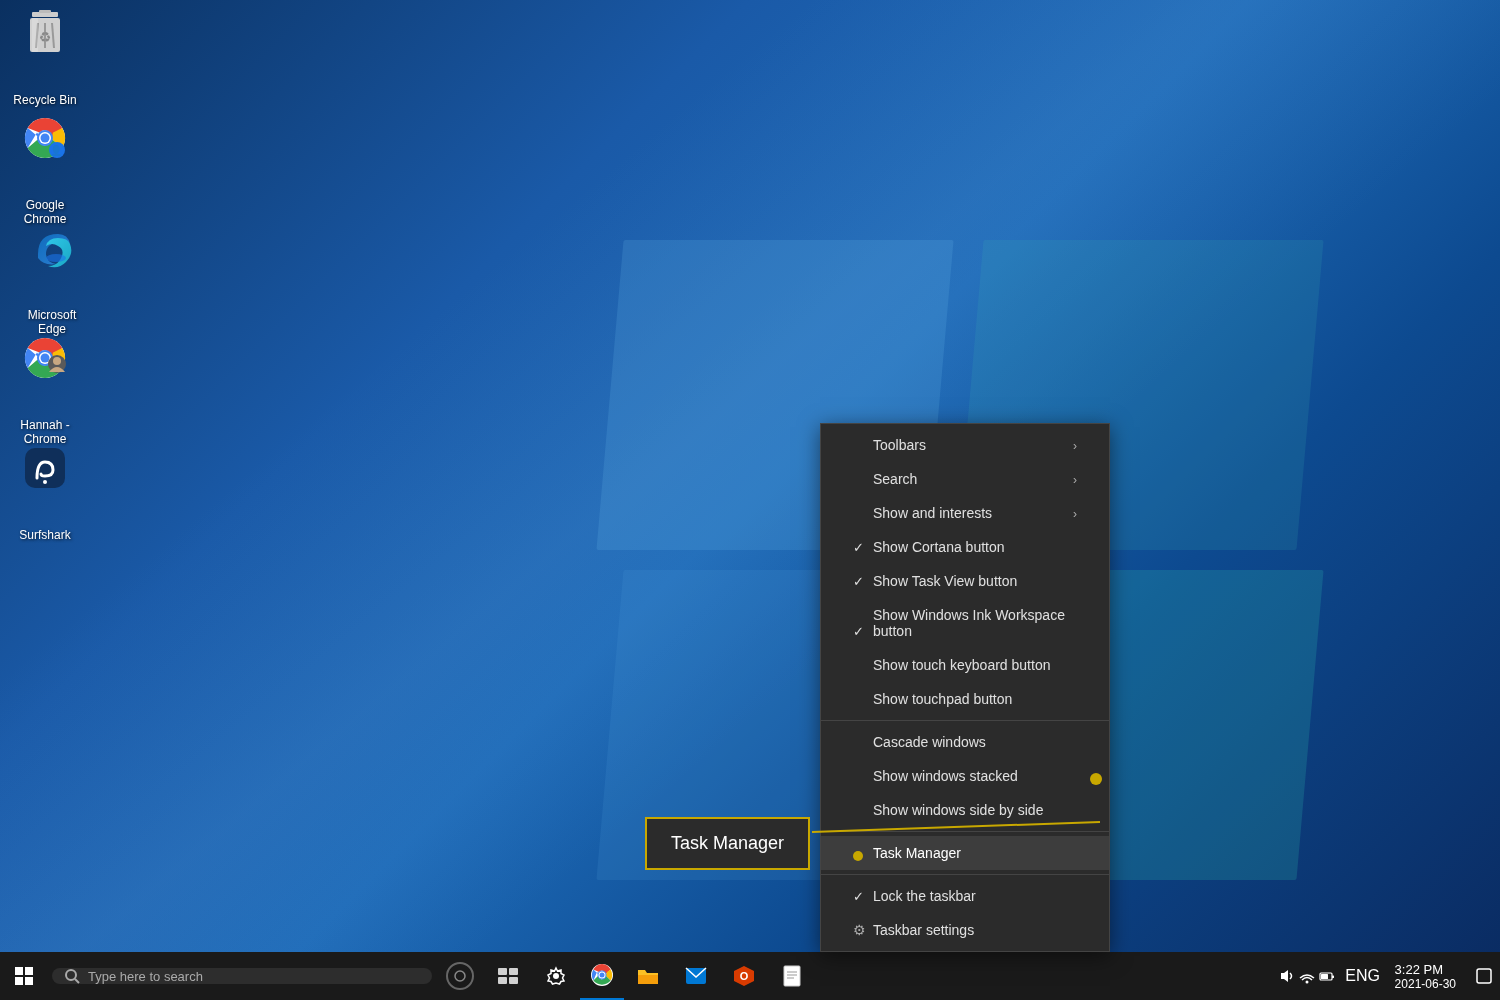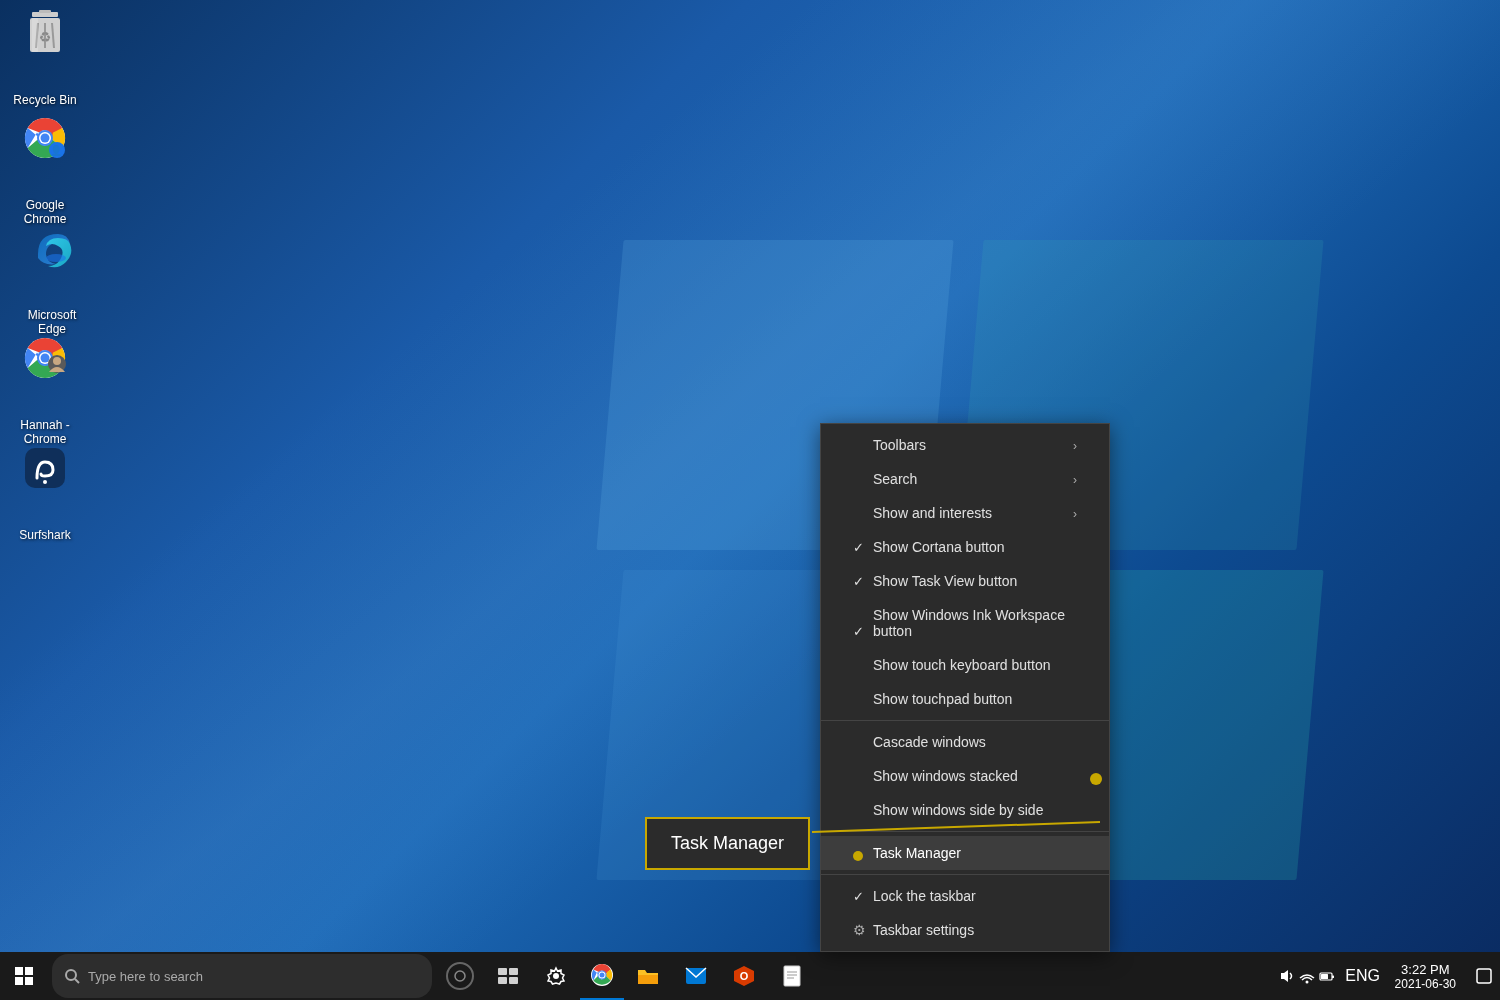--- a/index.html
+++ b/index.html
@@ -116,21 +116,21 @@
       height: 48px;
       display: flex;
       align-items: center;
       justify-content: center;
       cursor: pointer;
     }
 
     .taskbar-search {
       flex: 1;
       max-width: 380px;
-      height: 44px;
+      height: 16px;
       background: #2d2d2d;
       border-radius: 16px;
       display: flex;
       align-items: center;
       padding: 0 12px;
       gap: 8px;
       cursor: pointer;
       margin: 0 4px;
     }
     .taskbar-search .search-text {
@@ -170,21 +170,21 @@
       align-items: center;
       gap: 4px;
       padding: 0 8px;
       height: 48px;
       cursor: pointer;
     }
 
     .taskbar-clock {
       display: flex;
       flex-direction: column;
-      align-items: center;
+      align-items: flex-start;
       justify-content: center;
       padding: 0 12px;
       height: 48px;
       cursor: pointer;
       min-width: 80px;
     }
     .taskbar-clock .time {
       color: white;
       font-size: 13px;
     }

